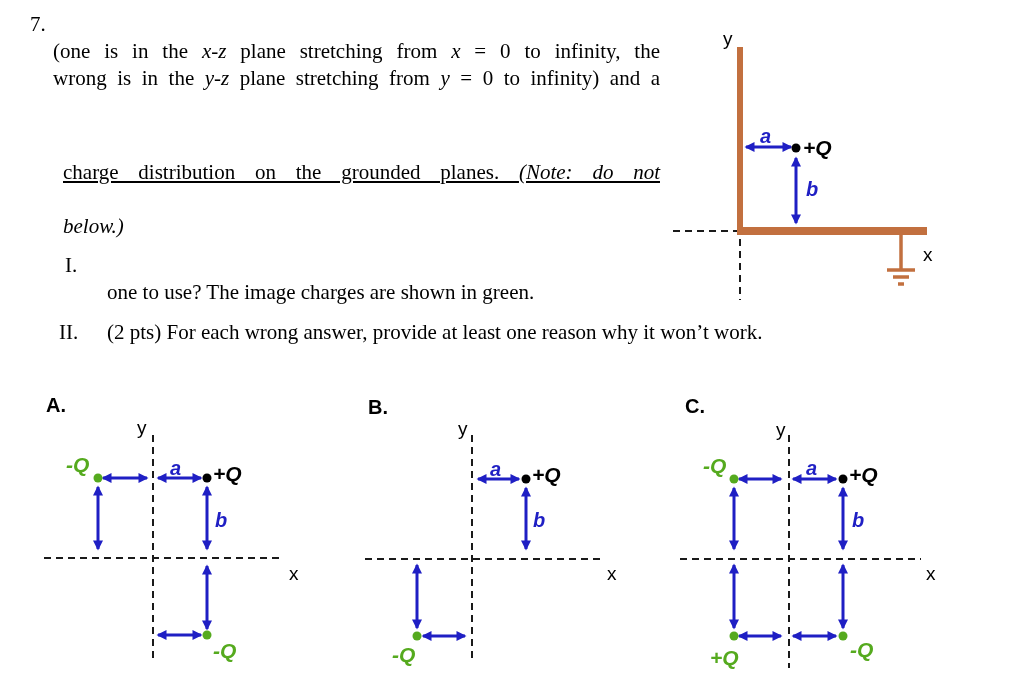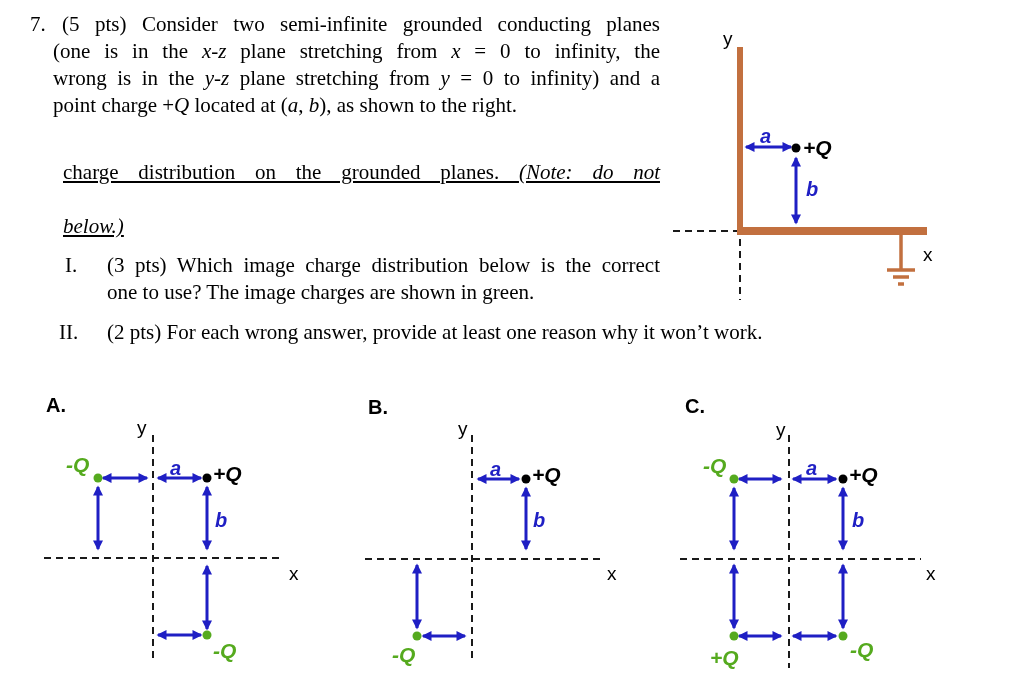--- a/index.html
+++ b/index.html
@@ -29,30 +29,27 @@
 
   <svg width="0" height="0" aria-hidden="true">
     <defs>
       <marker id="ah" viewBox="0 0 10 10" refX="8.5" refY="5" markerWidth="11" markerHeight="10" markerUnits="userSpaceOnUse" orient="auto-start-reverse">
         <path d="M0,0 L10,5 L0,10 z" fill="#1F1FC4"></path>
       </marker>
     </defs>
   </svg>
 
   <div class="marker" style="left:30px;top:11px;">7.</div>
-  <div class="line j" style="left:62px;top:11px;width:598px;"><span>(5 pts) Consider two semi-infinite grounded conducting planes</span></div>
   <div class="line j" style="left:53px;top:38px;width:607px;"><span>(one is in the </span><span class="it">x-z</span><span> plane stretching from </span><span class="it">x</span><span> = 0 to infinity, the</span></div>
   <div class="line j" style="left:53px;top:65px;width:607px;"><span>wrong is in the </span><span class="it">y-z</span><span> plane stretching from </span><span class="it">y</span><span> = 0 to infinity) and a</span></div>
-  <div class="line" style="left:53px;top:92px;width:640px;"><span>point charge +</span><span class="it">Q</span><span> located at (</span><span class="it">a</span><span>, </span><span class="it">b</span><span>), as shown to the right.</span></div>
 
   <div class="line j" style="left:63px;top:159px;width:597px;text-decoration:underline;"><span>charge distribution on the grounded planes. </span><span class="it">(Note: do not</span></div>
-  <div class="line" style="left:63px;top:213px;width:597px;text-decoration:underline;"><span class="it">below.)</span></div>
+  <div class="line" style="left:63px;top:213px;width:597px;"><span class="it">below.)</span></div>
 
   <div class="marker" style="left:65px;top:252px;">I.</div>
-  <div class="line j" style="left:107px;top:252px;width:553px;"><span>(3 pts) Which image charge distribution below is the correct</span></div>
   <div class="line" style="left:107px;top:279px;width:600px;"><span>one to use? The image charges are shown in green.</span></div>
 
   <div class="marker" style="left:59px;top:319px;">II.</div>
   <div class="line" style="left:107px;top:319px;width:780px;"><span>(2 pts) For each wrong answer, provide at least one reason why it won’t work.</span></div>
 
   <svg style="left:660px;top:8px;" width="364" height="300" viewBox="0 0 364 300">
     <g fill="#C2703F">
       <rect x="77" y="39" width="6" height="188"></rect>
       <rect x="77" y="219" width="190" height="8"></rect>
     </g>

